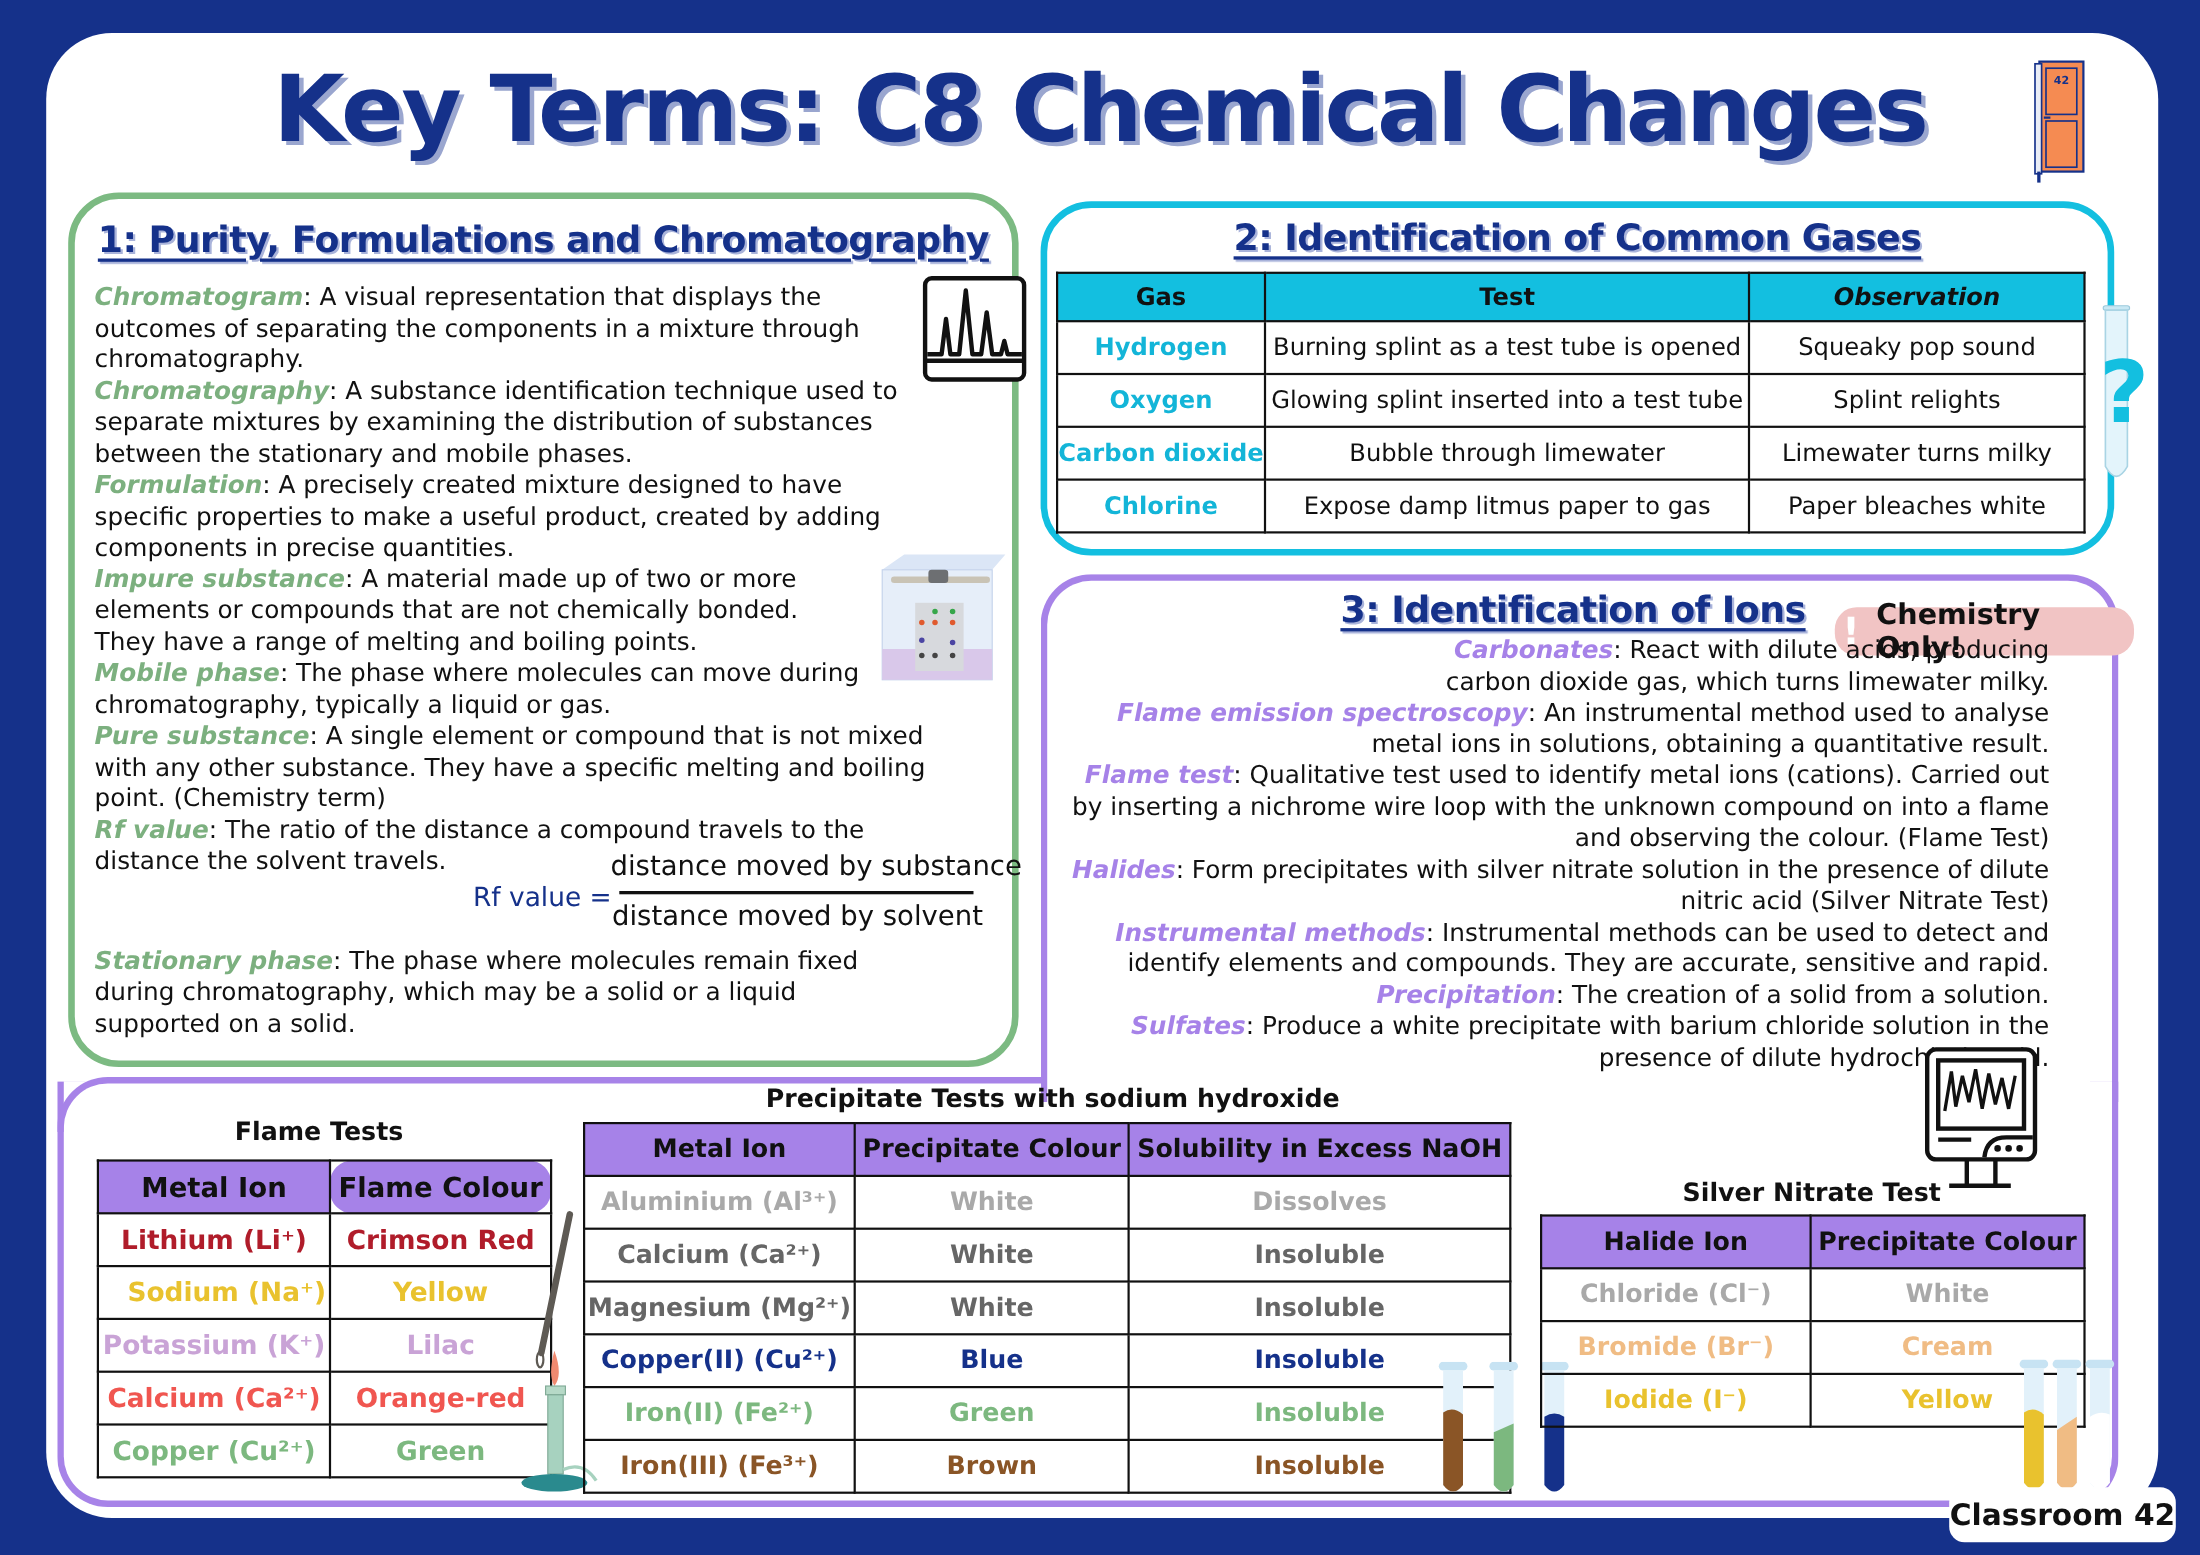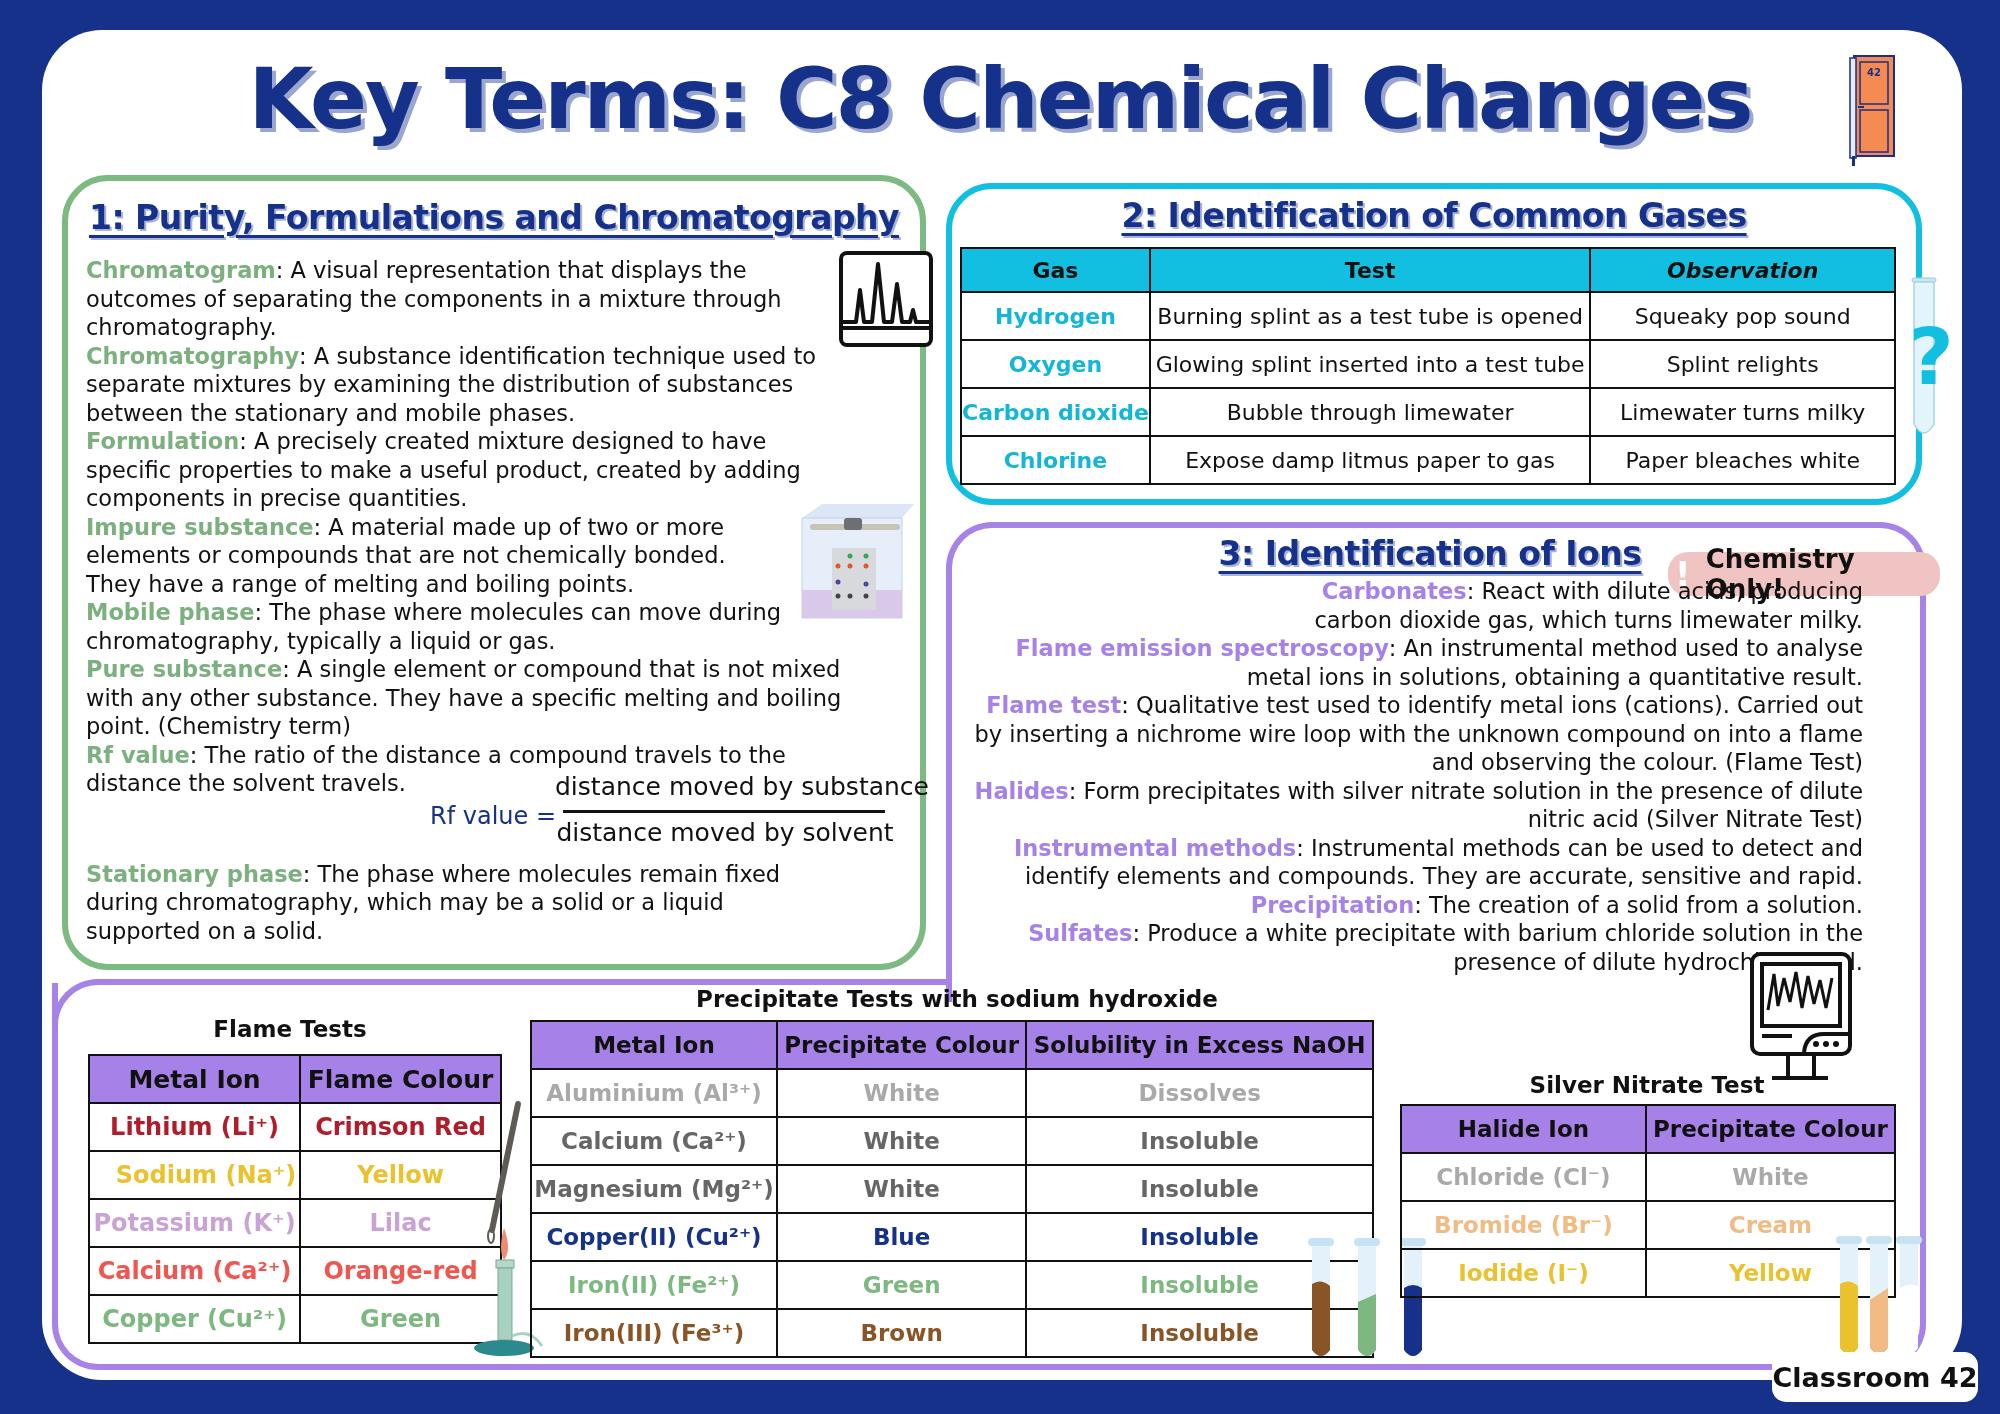--- a/index.html
+++ b/index.html
@@ -31,21 +31,21 @@
   .p4top { position: absolute; left: 52px; top: 979px; width: 896px; height: 50px; border: 6px solid #a783e8; border-bottom: none; border-right: none; border-radius: 46px 0 0 0; background: transparent; }
 
   .section-h {
     position: absolute; font-weight: bold; color: #15318a; text-decoration: underline;
     text-decoration-thickness: 3px; text-underline-offset: 6px;
     text-shadow: 2px 2px 0 #a9b3da; letter-spacing: -0.5px;
   }
   .defs {
     position: absolute; font-family: "DejaVu Sans", sans-serif; font-size: 22.5px; line-height: 28.5px; color: #111;
   }
-  .defs .term { font-weight: bold; }
+  .defs .term { font-weight: bold; font-style: italic; }
   .green { color: #7cb07f; }
   .purple { color: #a682e8; }
 
   table { border-collapse: collapse; position: absolute; font-family: "DejaVu Sans", sans-serif; }
   td, th { border: 2px solid #111; text-align: center; }
   .gas-table th { background: #13bfe0; font-size: 22px; font-weight: bold; height: 44px; }
   .gas-table td { font-size: 22px; height: 48px; }
   .gas-table td.gas { color: #13b5d8; font-weight: bold; }
 
   .ion-table th { background: #a682e8; font-weight: bold; }
@@ -208,21 +208,21 @@
 </svg>
 
 <div class="panel p4" style="background:transparent;"></div>
 <div class="p4top"></div>
 
 <div class="small-h" style="left:88px; top:1016px; width:404px;">Flame Tests</div>
 <table class="ion-table" style="left:88px; top:1054px; width:414px;">
   <thead>
     <tr>
       <th style="width:212px; height:48px; font-size:25px;">Metal Ion</th>
-      <th style="width:202px; font-size:25px;">Flame Colour</th>
+      <th style="width:202px; font-size:25px;border-radius:20px;">Flame Colour</th>
     </tr>
   </thead>
   <tbody style="font-size:24px;">
     <tr>
         <td style="height:48px; color:#b01c2a;">Lithium (Li⁺)</td>
         <td style="color:#b01c2a;">Crimson Red</td>
       </tr>
     <tr>
         <td style="height:48px; color:#e9c22e;padding-left:23px;">Sodium (Na⁺)</td>
         <td style="color:#e9c22e;">Yellow</td>

